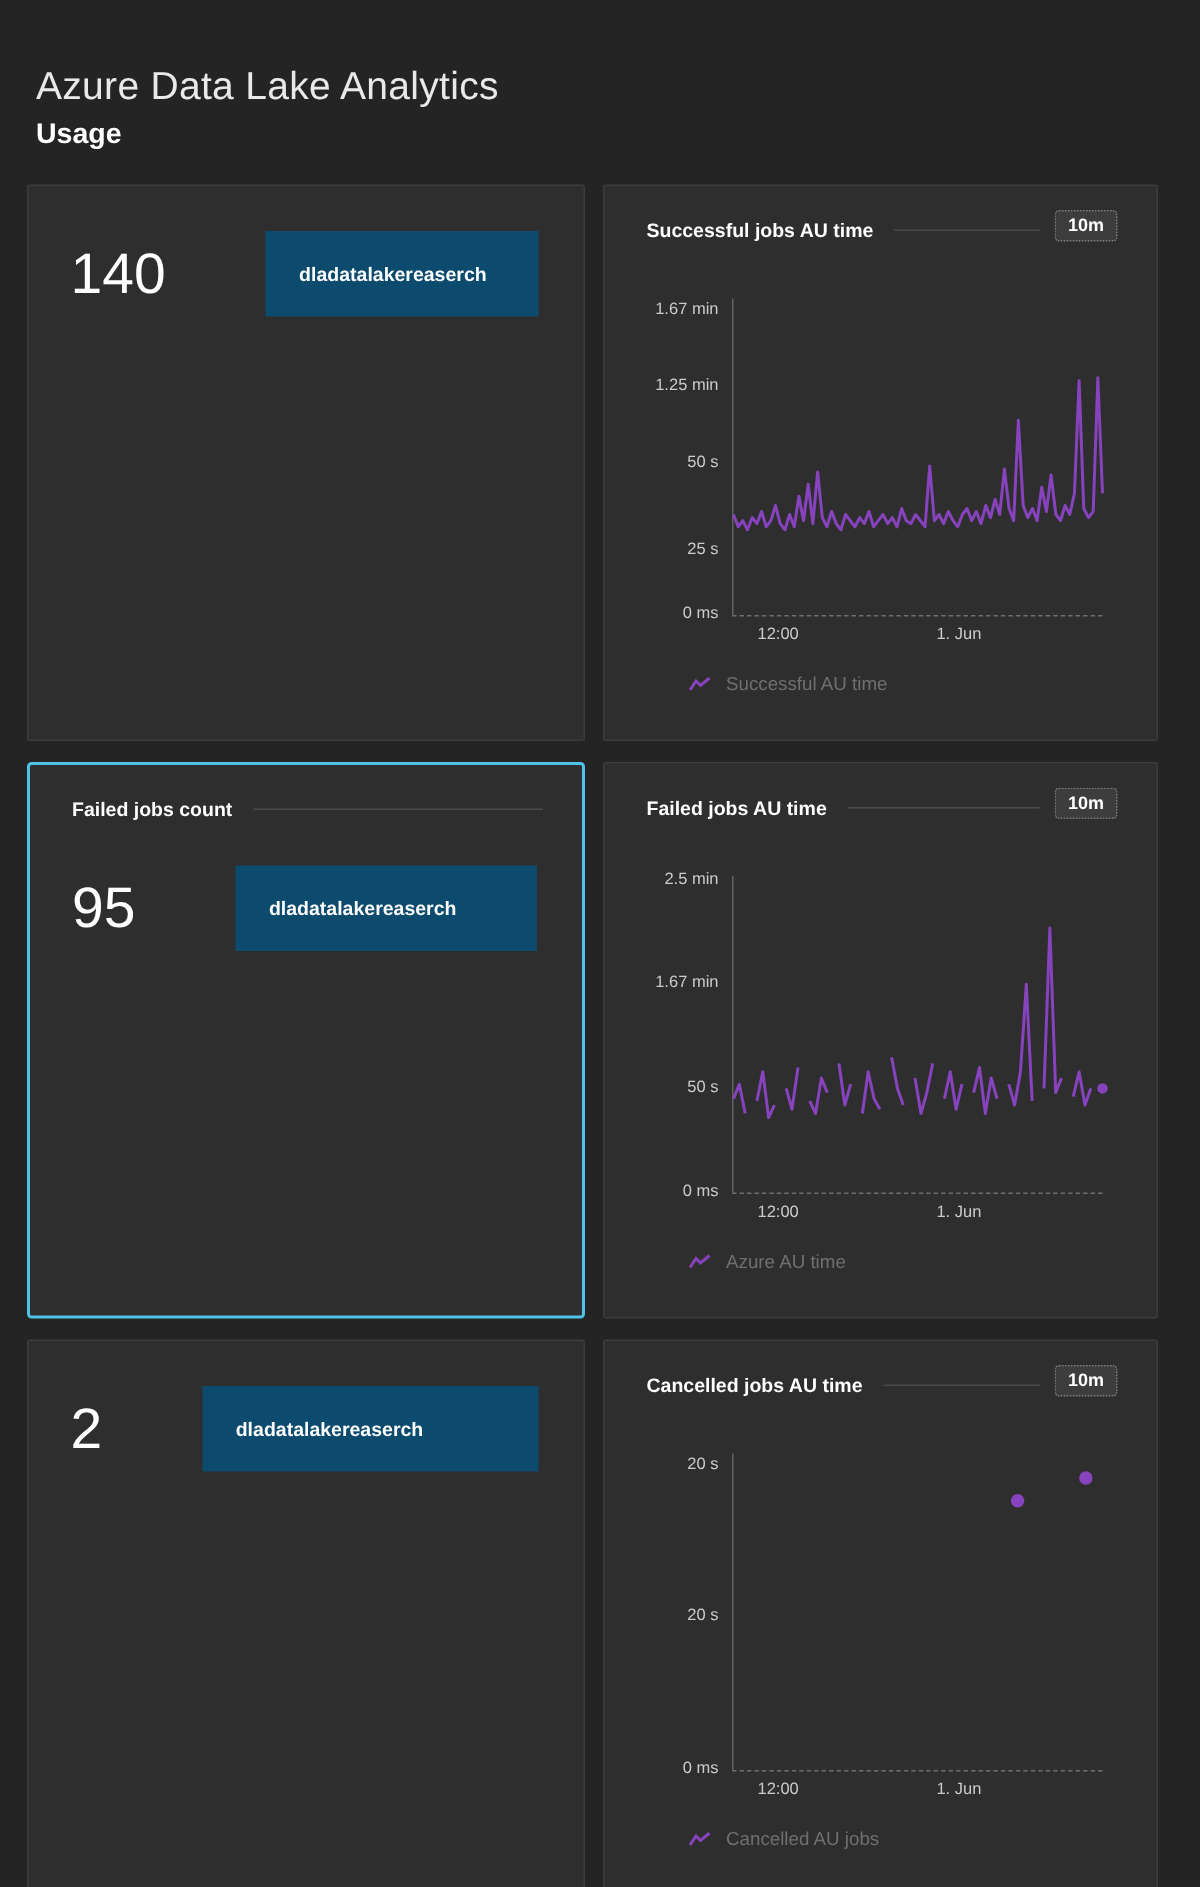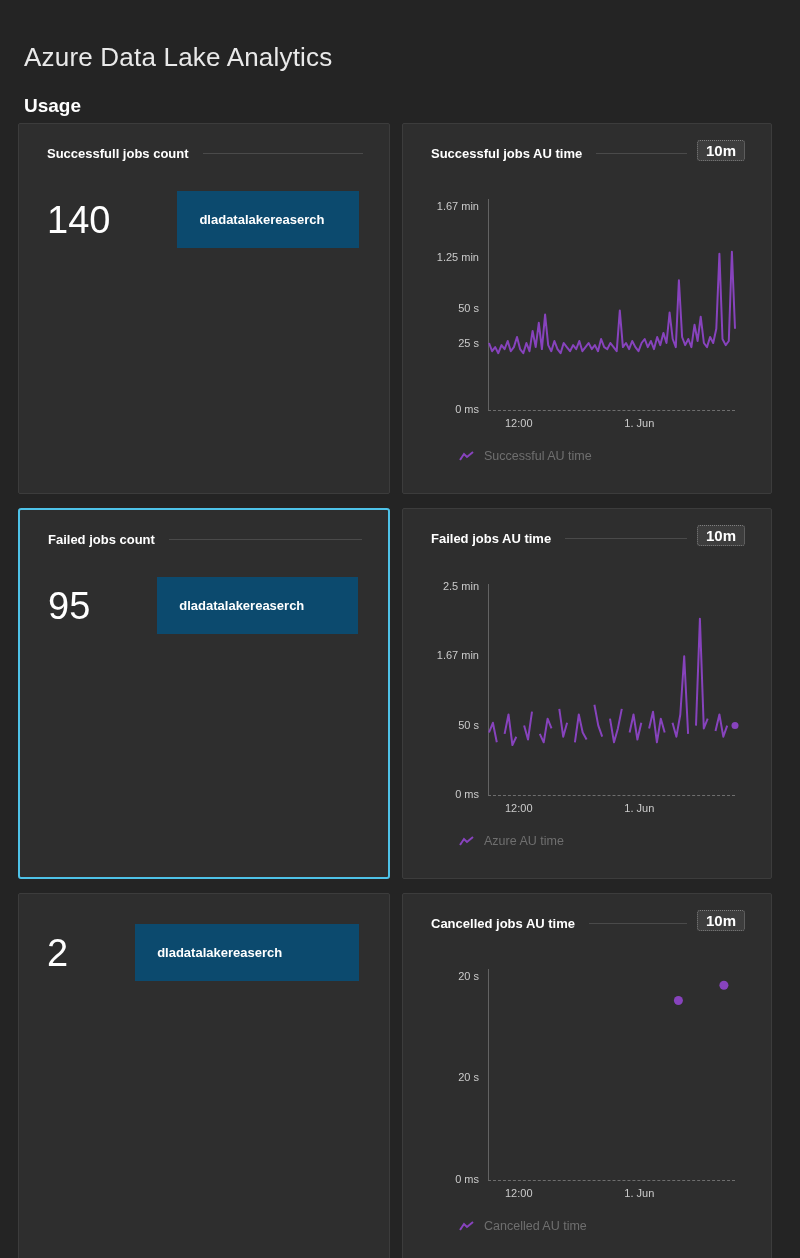--- a/index.html
+++ b/index.html
@@ -7,21 +7,21 @@
     width:800px;height:1258px;overflow:hidden;
     background:#242424;
     font-family:"Liberation Sans","DejaVu Sans",sans-serif;
     -webkit-font-smoothing:antialiased;
   }
   .page-title{
     position:absolute;left:24px;top:16px;
     font-size:26px;font-weight:300;color:#e9e9e9;letter-spacing:.2px;margin-top:26px;
   }
   .section-title{
-    position:absolute;left:24px;top:95px;
+    position:absolute;left:24px;top:79px;
     font-size:19px;font-weight:bold;color:#ffffff;
   }
   .tiles{
     position:absolute;left:18px;top:123px;
     display:grid;grid-template-columns:372px 370px;grid-auto-rows:371px;
     gap:14px 12px;
   }
   .tile{
     position:relative;box-sizing:border-box;
     background:#2e2e2e;border:1px solid #3c3c3c;border-radius:2px;
@@ -32,21 +32,21 @@
     display:flex;align-items:center;
     padding:22px 26px 0 28px;
   }
   .tile-title{
     font-size:13px;font-weight:bold;color:#ffffff;white-space:nowrap;
   }
   .head-rule{flex:1;height:1px;background:#4a4a4a;margin-left:14px;}
   .badge{
     margin-left:10px;margin-top:-6px;
     background:#3d3d3d;border:1px dotted #7f7f7f;border-radius:3px;
-    color:#ffffff;font-size:15px;font-weight:bold;
+    color:#ffffff;font-size:12px;font-weight:bold;
     padding:2px 8px;line-height:15px;
     cursor:pointer;
   }
   
   .count-row{
     display:flex;align-items:center;
     margin-top:30px;padding-left:28px;padding-right:30px;gap:48px;
   }
   .count-value{
     font-size:38px;font-weight:400;color:#ffffff;line-height:1;
@@ -81,24 +81,20 @@
 </style>
 </head>
 <body>
 
 <div class="page-title">Azure Data Lake Analytics</div>
 <div class="section-title">Usage</div>
 
 <div class="tiles">
 
   <div class="tile">
-    <div class="tile-head">
-      <span class="tile-title">Successfull jobs count</span>
-      <div class="head-rule"></div>
-    </div>
     <div class="count-row">
       <span class="count-value">140</span>
       <div class="count-bar">
         <span>dladatalakereaserch</span>
       </div>
     </div>
   </div>
 
   <div class="tile">
     <div class="tile-head">
@@ -106,21 +102,21 @@
       <div class="head-rule"></div>
       <div class="badge">10m</div>
     </div>
     <div class="chart">
         <div class="plot">
           <svg width="246" height="211">
             <path d="M0.0 144.0L3.1 152.2L6.2 148.1L9.3 154.2L12.5 146.1L15.6 150.1L18.7 142.0L21.8 152.2L24.9 148.1L28.0 138.0L31.1 150.1L34.3 154.2L37.4 144.0L40.5 152.2L43.6 131.9L46.7 148.1L49.8 123.8L52.9 150.1L56.1 115.6L59.2 146.1L62.3 152.2L65.4 142.0L68.5 150.1L71.6 154.2L74.7 144.0L77.8 148.1L81.0 152.2L84.1 146.1L87.2 150.1L90.3 142.0L93.4 152.2L96.5 148.1L99.6 144.0L102.8 150.1L105.9 146.1L109.0 152.2L112.1 140.0L115.2 148.1L118.3 150.1L121.4 144.0L124.6 148.1L127.7 152.2L130.8 111.6L133.9 148.1L137.0 144.0L140.1 150.1L143.2 142.0L146.4 148.1L149.5 152.2L152.6 144.0L155.7 140.0L158.8 148.1L161.9 142.0L165.0 150.1L168.2 138.0L171.3 146.1L174.4 133.9L177.5 144.0L180.6 113.6L183.7 140.0L186.8 148.1L189.9 81.2L193.1 138.0L196.2 146.1L199.3 140.0L202.4 148.1L205.5 125.8L208.6 142.0L211.7 117.7L214.9 144.0L218.0 148.1L221.1 138.0L224.2 144.0L227.3 129.8L230.4 54.8L233.5 140.0L236.7 146.1L239.8 142.0L242.9 52.8L246.0 129.8" fill="none" stroke="#8743bd" stroke-width="2" stroke-linejoin="round"></path>
           </svg>
         </div>
         <div class="ylab" style="top: 279px;">0 ms</div>
-        <div class="ylab" style="top: 213px;">25 s</div>
+        <div class="ylab" style="top: 236px;">25 s</div>
         <div class="ylab" style="top: 177.558px;">50 s</div>
         <div class="ylab" style="top: 126.837px;">1.25 min</div>
         <div class="ylab" style="top: 76.1154px;">1.67 min</div>
         <div class="xlab" style="left: 75.75px; top: 293px;">12:00</div>
         <div class="xlab" style="left: 196.29px; top: 293px;">1. Jun</div>
       </div>
     <div class="legend">
       <svg width="16" height="11">
           <polyline points="1,9 5,3 8,6 14,1" fill="none" stroke="#8743bd" stroke-width="2"></polyline>
         </svg>
@@ -194,17 +190,17 @@
         <div class="ylab" style="top: 279px;">0 ms</div>
         <div class="ylab" style="top: 177.313px;">20 s</div>
         <div class="ylab" style="top: 75.6265px;">20 s</div>
         <div class="xlab" style="left: 75.75px; top: 293px;">12:00</div>
         <div class="xlab" style="left: 196.29px; top: 293px;">1. Jun</div>
       </div>
     <div class="legend">
       <svg width="16" height="11">
           <polyline points="1,9 5,3 8,6 14,1" fill="none" stroke="#8743bd" stroke-width="2"></polyline>
         </svg>
-      <span>Cancelled AU time</span>
+      <span>Cancelled AU jobs</span>
     </div>
   </div>
 
 </div>
 
 </body></html>

